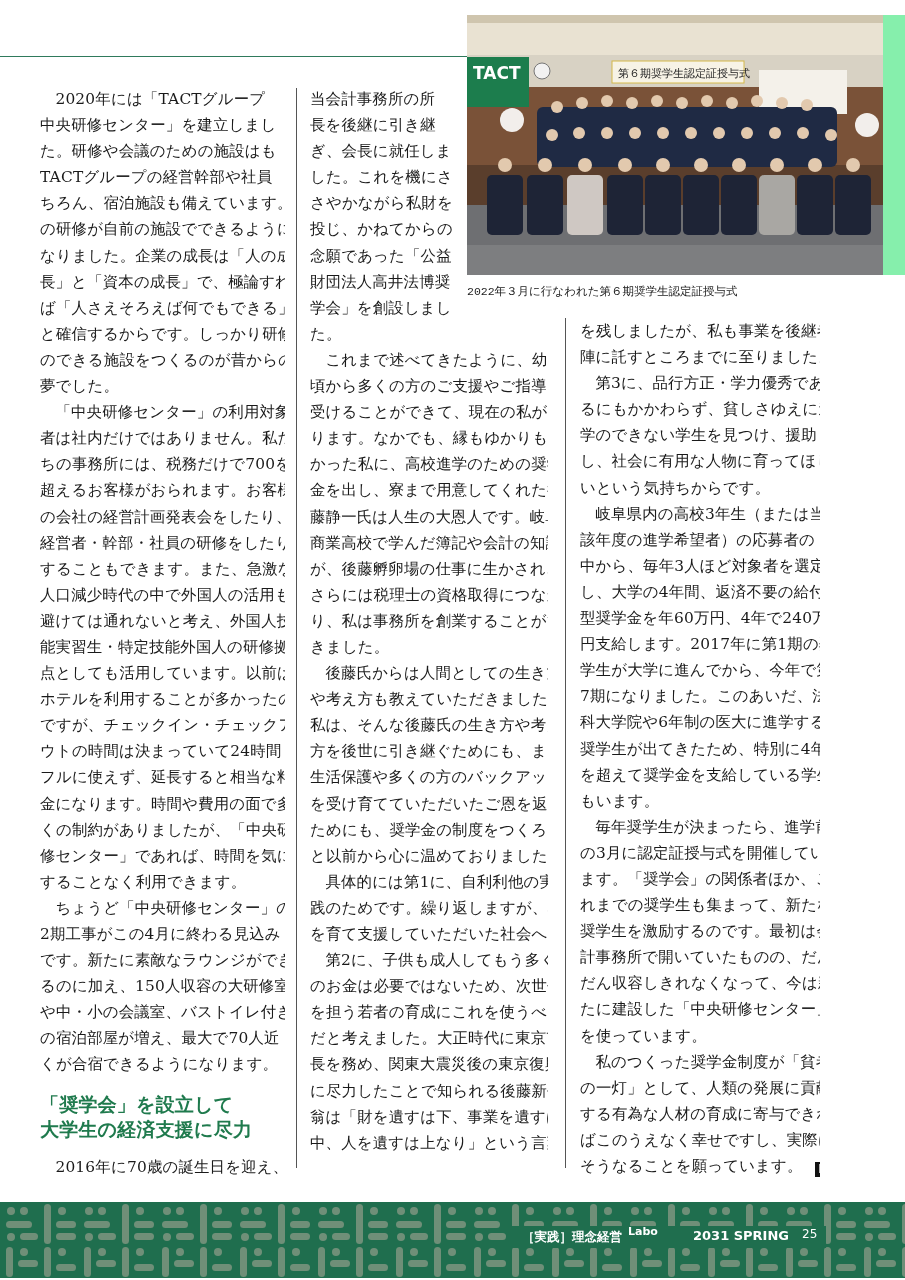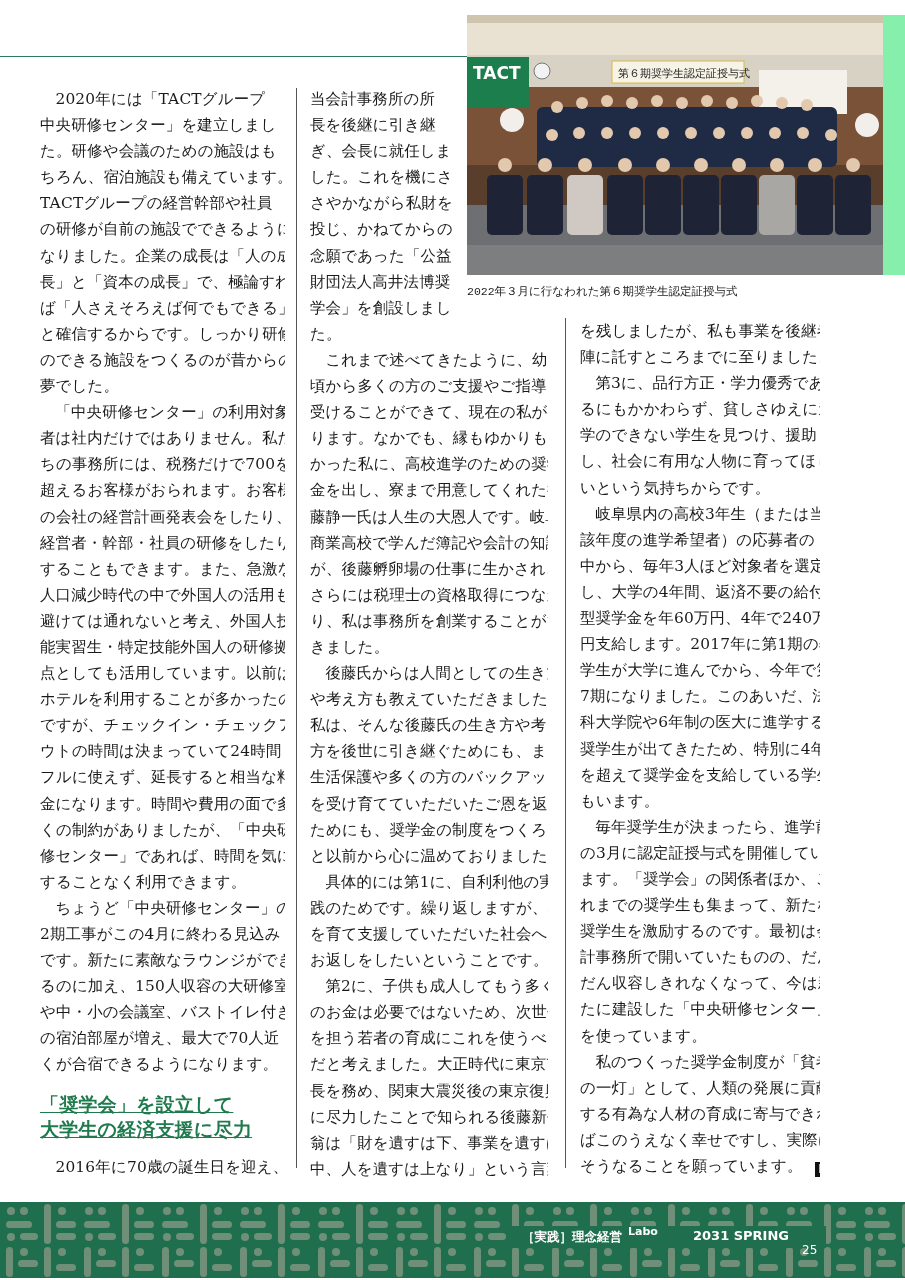--- a/index.html
+++ b/index.html
@@ -7,21 +7,21 @@
          font-family:"DejaVu Serif","Liberation Serif",serif; color:#1a1a1a; }
   .top-rule { position:absolute; left:0; top:56px; width:467px; height:1px; background:#2f7a5c; }
   .col { position:absolute; font-size:15.4px; line-height:26.1px; letter-spacing:0.2px; }
   .col p { margin:0; text-align:justify; }
   .line { display:block; white-space:nowrap; overflow:hidden; }
   #col1 { left:40px; top:86px; width:245px; }
   #col2 { left:310px; top:86px; width:238px; }
   #col3 { left:580px; top:318px; width:240px; }
   .vrule { position:absolute; width:1px; background:#555; }
   .heading { color:#1f7a4d; font-family:"DejaVu Sans","Liberation Sans",sans-serif; font-weight:bold;
-             font-size:19px; line-height:25px; margin:14px 0 12px 0; white-space:nowrap;text-decoration:underline; }
+             font-size:19px; line-height:25px; margin:14px 0 12px 0; white-space:nowrap; }
   .photo { position:absolute; left:467px; top:15px; width:456px; height:260px; overflow:hidden; background:#86efac; }
   .caption { position:absolute; left:467px; top:284px; font-family:Liberation Mono, monospace;
              font-size:11.5px; color:#222; white-space:nowrap; }
   .end-mark { display:inline-block; width:15px; height:15px; background:#111; color:#fff;
               font-family:"DejaVu Sans",sans-serif; font-weight:bold; font-size:12px; line-height:15px;
               text-align:center; margin-left:12px; vertical-align:-2px; }
   .ruby { position:relative; display:inline-block; }
   .footer { position:absolute; left:0; top:1202px; width:905px; height:76px; background:#1f6e4e; overflow:hidden; }
   .footer-text { position:absolute; top:22px; left:0; width:905px; height:30px; }
   .ft { position:absolute; top:0; color:#fff; font-family:"DejaVu Sans","Liberation Sans",sans-serif; font-weight:bold; white-space:nowrap; }
@@ -103,22 +103,22 @@
       </g>
   </svg>
 </div>
 <div class="caption">2022年３月に行なわれた第６期奨学生認定証授与式</div>
 
 <div class="col" id="col1">
   <p class="" id="c1p1">
       <span class="line" style="text-indent: 1em;">2020年には「TACTグループ</span>
       <span class="line">中央研修センター」を建立しまし</span>
       <span class="line">た。研修や会議のための施設はも</span>
+      <span class="line">TACTグループの経営幹部や社員</span>
       <span class="line">ちろん、宿泊施設も備えています。</span>
-      <span class="line">TACTグループの経営幹部や社員</span>
       <span class="line">の研修が自前の施設でできるように</span>
       <span class="line">なりました。企業の成長は「人の成</span>
       <span class="line">長」と「資本の成長」で、極論すれ</span>
       <span class="line">ば「人さえそろえば何でもできる」</span>
       <span class="line">と確信するからです。しっかり研修</span>
       <span class="line">のできる施設をつくるのが昔からの</span>
       <span class="line">夢でした。</span>
     </p>
   <p class="" id="c1p2">
       <span class="line" style="text-indent: 1em;">「中央研修センター」の利用対象</span>
@@ -194,21 +194,20 @@
       <span class="line">方を後世に引き継ぐためにも、また</span>
       <span class="line">生活保護や多くの方のバックアップ</span>
       <span class="line">を受け育てていただいたご恩を返す</span>
       <span class="line">ためにも、奨学金の制度をつくろう</span>
       <span class="line">と以前から心に温めておりました。</span>
     </p>
   <p class="" id="c2p4">
       <span class="line" style="text-indent: 1em;">具体的には第1に、自利利他の実</span>
       <span class="line">践のためです。繰り返しますが、私</span>
       <span class="line">を育て支援していただいた社会への</span>
-      <span class="line">お返しをしたいということです。</span>
     </p>
   <p class="" id="c2p5">
       <span class="line" style="text-indent: 1em;">第2に、子供も成人してもう多く</span>
       <span class="line">のお金は必要ではないため、次世代</span>
       <span class="line">を担う若者の育成にこれを使うべき</span>
       <span class="line">だと考えました。大正時代に東京市</span>
       <span class="line">長を務め、関東大震災後の東京復興</span>
       <span class="line">に尽力したことで知られる後藤新平</span>
     </p>
   <p>
@@ -290,15 +289,15 @@
       </pattern>
     </defs>
     <rect x="0" y="0" width="905" height="78" fill="url(#maze)"></rect>
   </svg>
   <div class="footer-text">
     <div style="position:absolute; left:510px; top:2px; width:190px; height:22px; background:#1f6e4e;"></div>
     <span class="ft" style="left:522px; top:5px; font-size:12.5px;">［実践］理念経営</span>
     <span class="ft" style="left:628px; top:1px; font-size:11px;">Labo</span>
     <div style="position:absolute; left:686px; top:2px; width:140px; height:22px; background:#1f6e4e;"></div>
     <span class="ft" style="left:693px; top:4px; font-size:13px;">2031 SPRING</span>
-    <span class="ft" style="left:802px; top:19px; font-size:12px; font-weight:normal;">25</span>
+    <span class="ft" style="left:802px; top:3px; font-size:12px; font-weight:normal;">25</span>
   </div>
 </div>
 
 </body></html>

